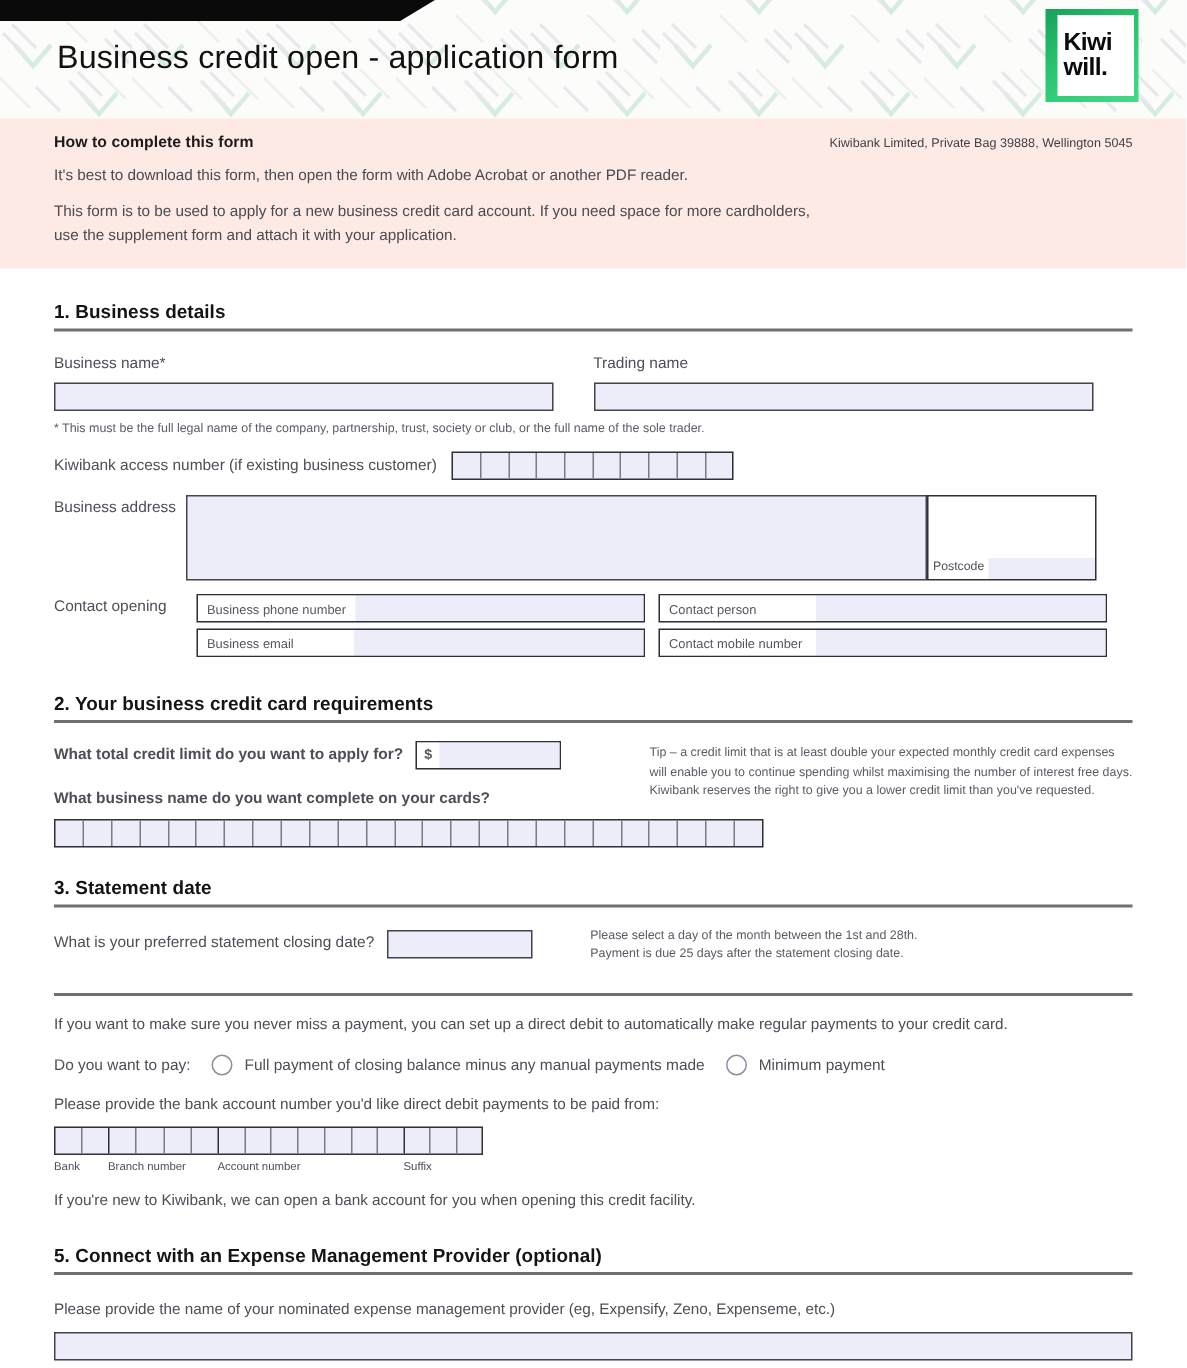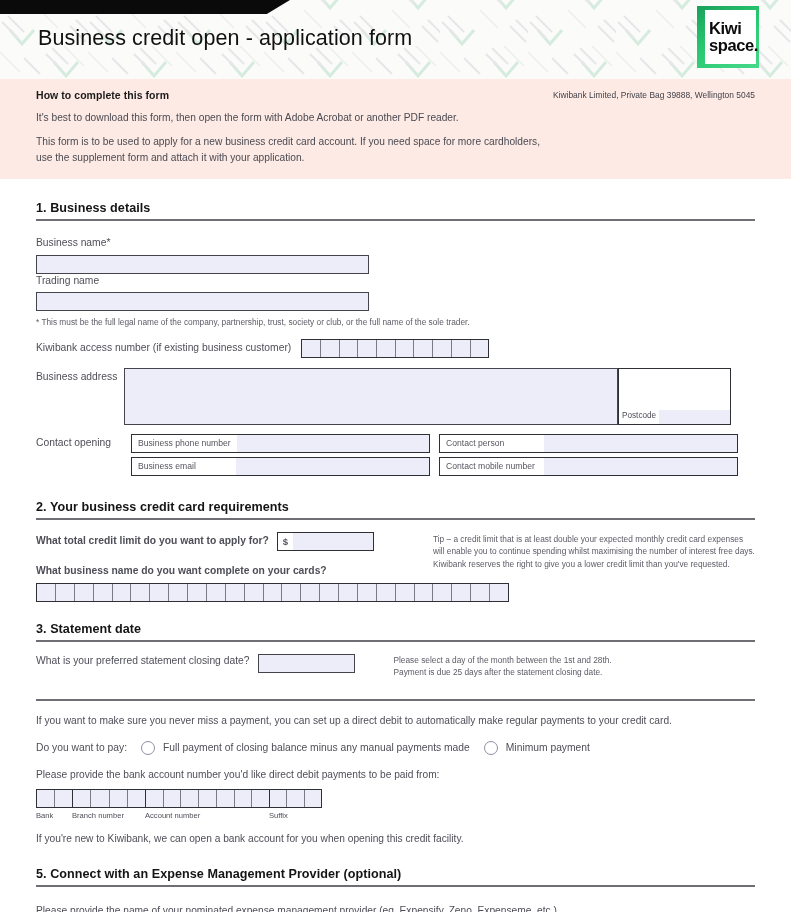--- a/index.html
+++ b/index.html
@@ -128,40 +128,40 @@
         </pattern>
       </defs>
       <rect width="791" height="79" fill="#fcfcfb"></rect>
       <rect width="791" height="79" fill="url(#chev)"></rect>
     </svg>
     <div class="header-blacktab"></div>
     <div class="header-title">Business credit open - application form</div>
     <div class="logo">
       <div class="logo-inner">
         <div class="logo-line">Kiwi</div>
-        <div class="logo-line">space.</div>
+        <div class="logo-line">will.</div>
       </div>
     </div>
   </div>
 
   <div class="intro">
     <h2>How to complete this form</h2>
     <p>It's best to download this form, then open the form with Adobe Acrobat or another PDF reader.</p>
     <p style="margin-top:8px">This form is to be used to apply for a new business credit card account. If you need space for more cardholders,</p>
     <p>use the supplement form and attach it with your application.</p>
     <div class="addr">Kiwibank Limited, Private Bag 39888, Wellington 5045</div>
   </div>
 
   <div class="body">
 
     <div class="section">
       <div class="section-title">1. Business details</div>
       <div class="rule"></div>
 
-      <div class="row" style="margin-top:15px;flex-direction:column;">
+      <div class="row" style="margin-top:15px;">
         <div style="width:366px;">
           <div class="label">Business name*</div>
           <input class="inp" style="width: 333px; margin-top: 5px;">
         </div>
         <div style="width:366px;">
           <div class="label">Trading name</div>
           <input class="inp" style="width: 333px; margin-top: 5px;">
         </div>
       </div>
 
@@ -270,21 +270,21 @@
           <span style="flex: 1 1 0px; border-right: 1px solid rgb(123, 123, 134);"></span>
           <span style="flex: 1 1 0px; border-right: 1px solid rgb(123, 123, 134);"></span>
           <span style="flex: 1 1 0px; border-right: 1px solid rgb(123, 123, 134);"></span>
           <span style="flex: 1 1 0px;"></span>
         </div>
     </div>
 
     <div class="section" style="margin-top:20px;">
       <div class="section-title">3. Statement date</div>
       <div class="rule"></div>
-      <div class="row" style="margin-top:12px;align-items:flex-start;">
+      <div class="row" style="margin-top:12px;align-items:center;">
         <div class="label">What is your preferred statement closing date?</div>
         <input class="inp" style="width: 97px; margin-left: 9px;">
         <div style="margin-left:38px;">
           <div class="hint">Please select a day of the month between the 1st and 28th.</div>
           <div class="hint">Payment is due 25 days after the statement closing date.</div>
         </div>
       </div>
     </div>
 
     <div class="section" style="margin-top:20px;">

